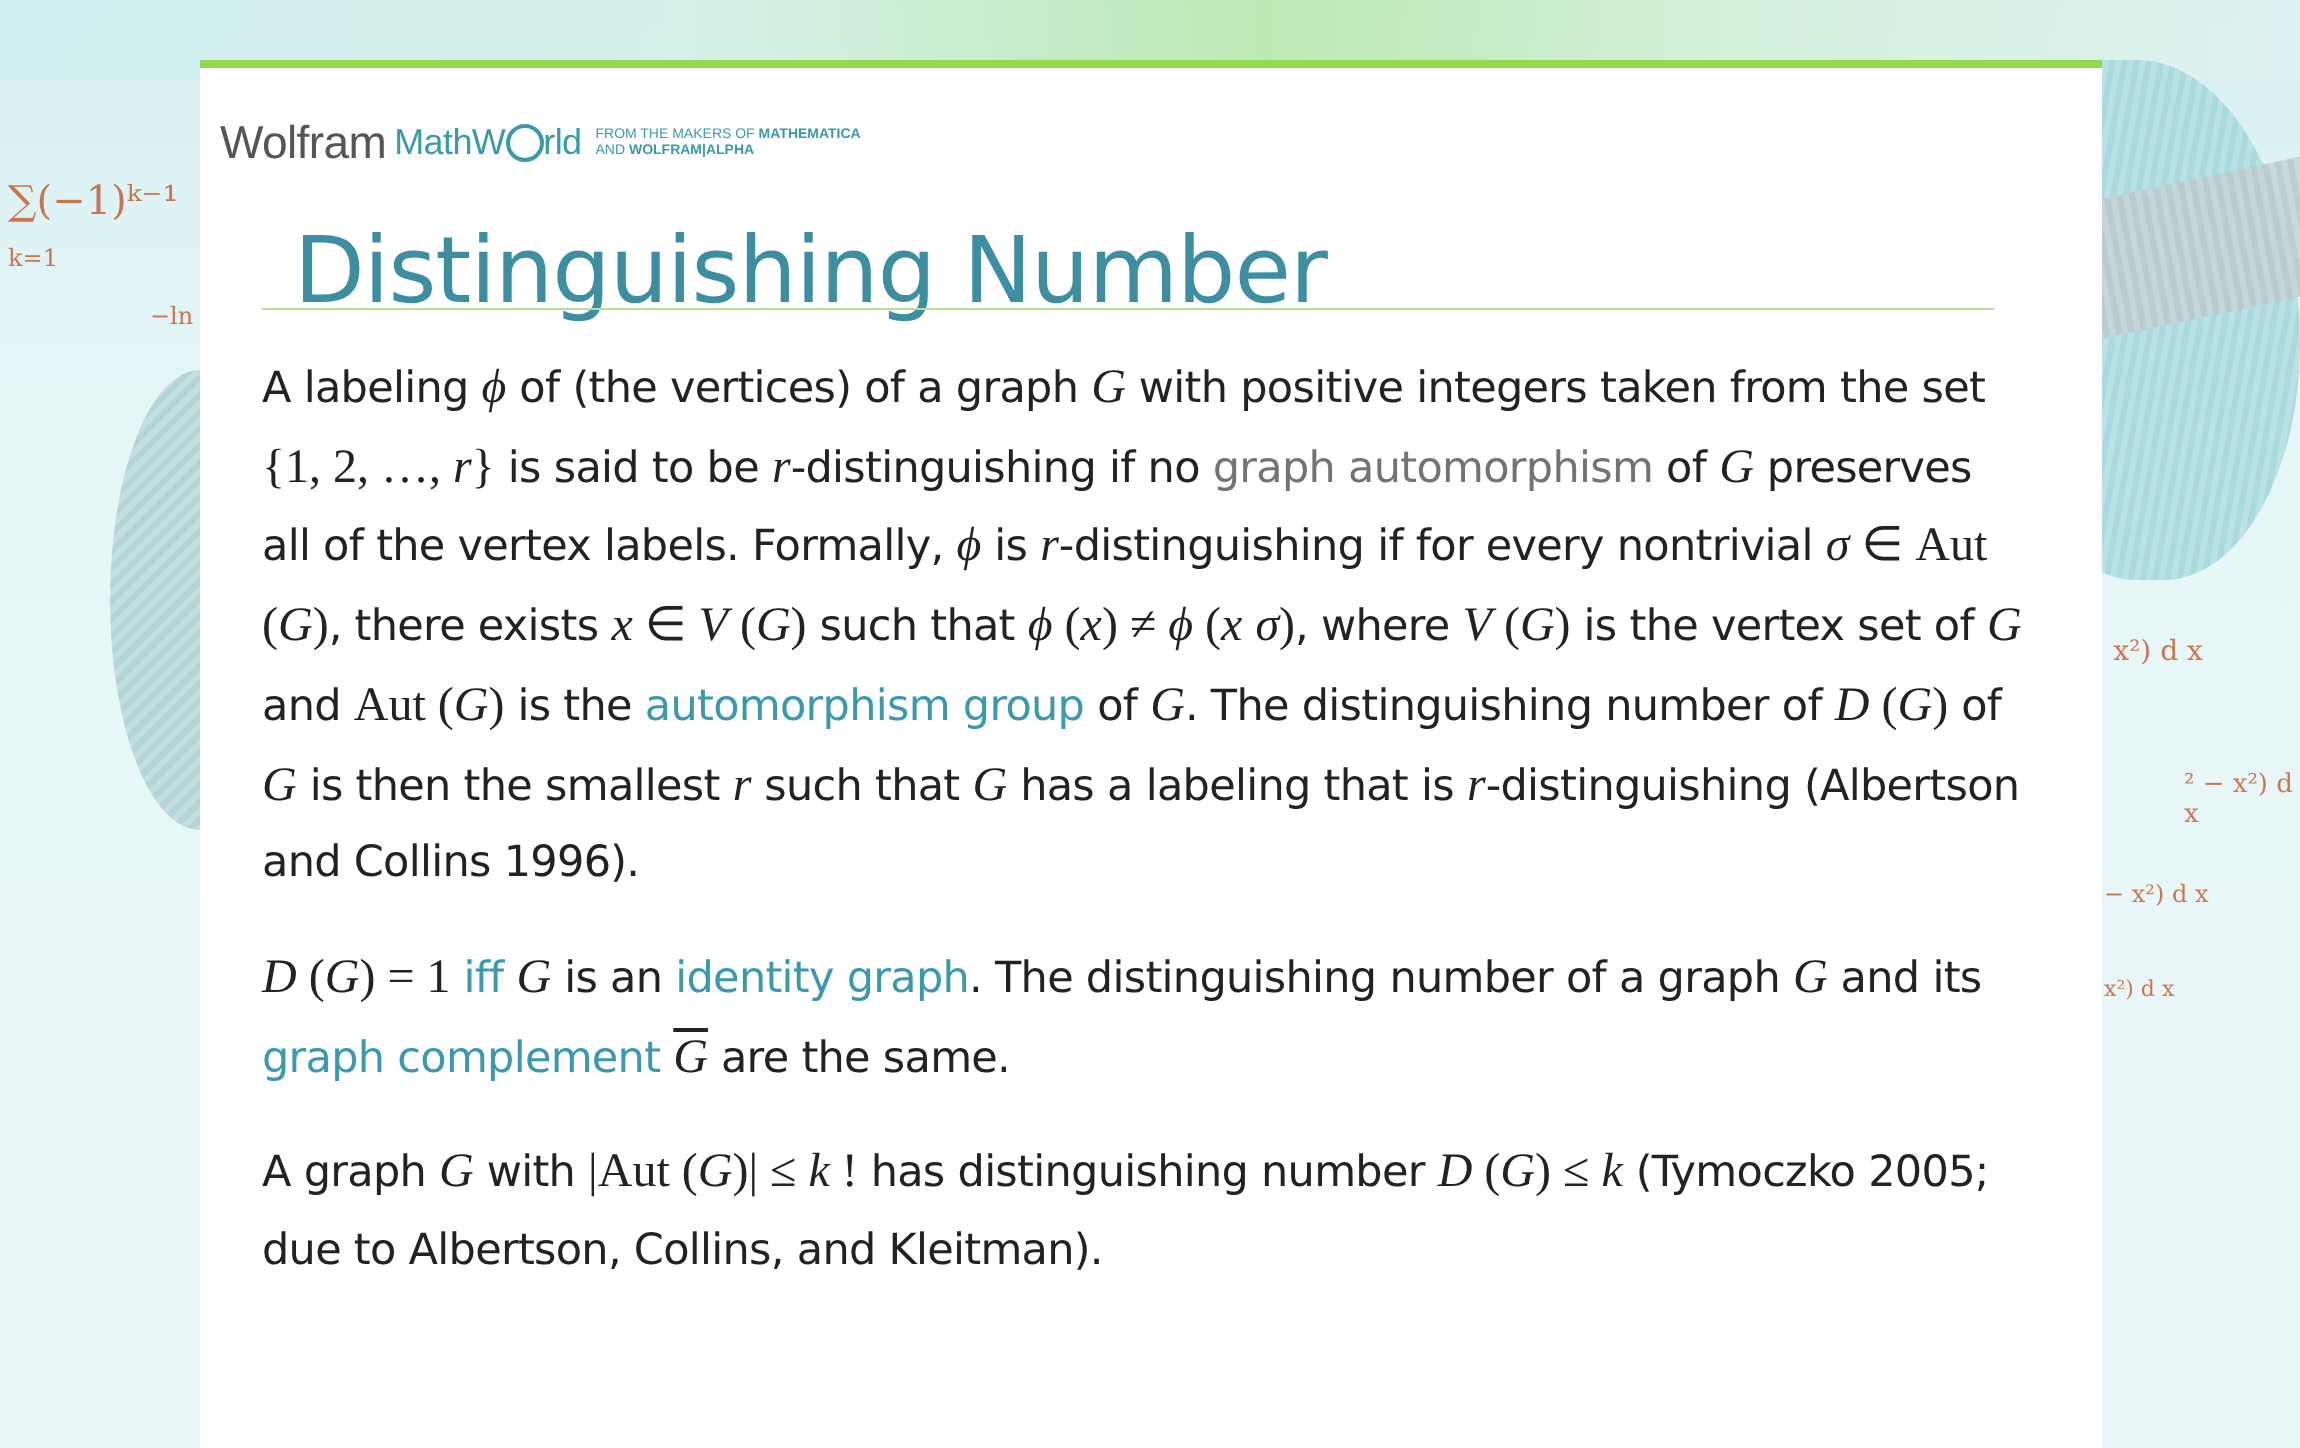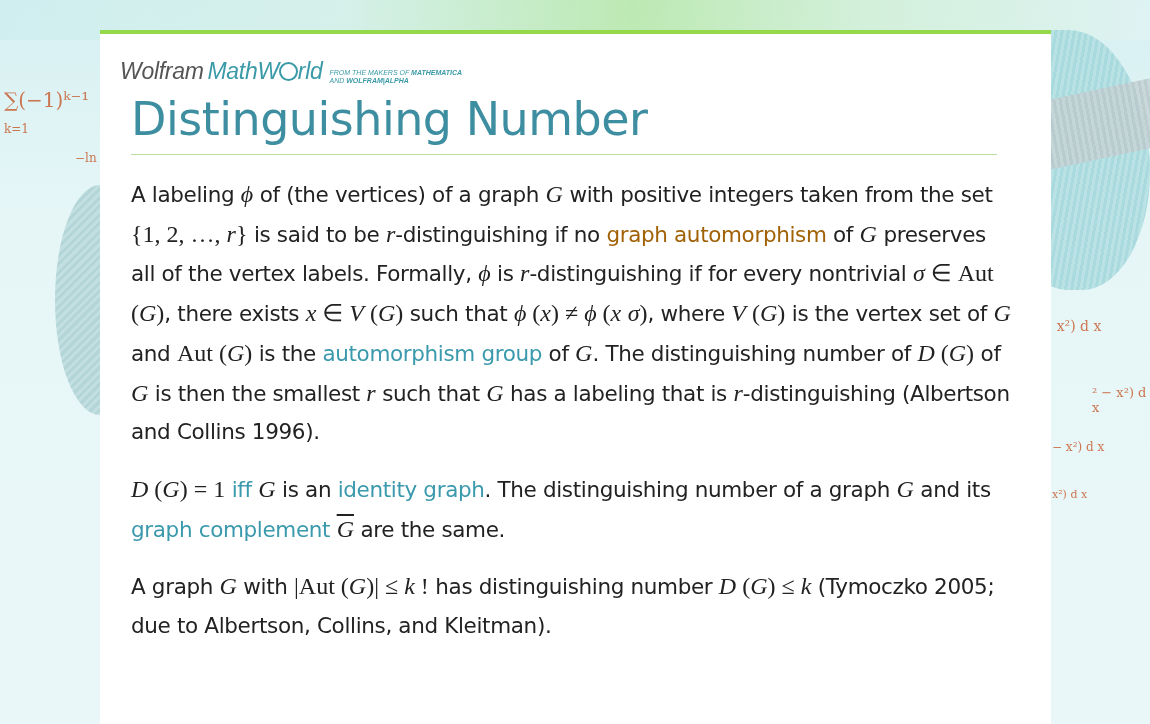--- a/index.html
+++ b/index.html
@@ -29,39 +29,39 @@
   .swirl-right2 {
     position:absolute; left:1040px; top:90px; width:110px; height:70px;
     background: repeating-linear-gradient(80deg, #b9c9cc 0 3px, #c7d5d7 3px 6px);
     transform: skewY(-12deg); opacity:.9;
   }
   .card {
     position:absolute; left:100px; top:30px; width:951px; height:720px;
     background:#ffffff; border-top:4px solid #94d94a;
   }
   .brand {
-    position:absolute; left:20px; top:24px; display:flex; align-items:flex-end; gap:4px;font-style:italic;
+    position:absolute; left:10px; top:24px; display:flex; align-items:center; gap:4px;
   }
   .brand-wolfram { font-size:23px; color:#555; letter-spacing:-0.3px; }
-  .brand-mathworld { font-size:23px; color:#3a9aa8; letter-spacing:-0.3px; }
+  .brand-mathworld { font-size:18px; color:#3a9aa8; letter-spacing:-0.3px; }
   .globe { display:inline-block; width:15px; height:15px; border:2px solid #3a9aa8; border-radius:50%; vertical-align:middle; position:relative; top:-1px; }
   .brand-tag { font-size:7px; line-height:8px; color:#3a9aa8; margin-left:3px; text-transform:uppercase; }
   .brand-tag b { font-weight:bold; }
   .title {
-    position:absolute; left:31px; top:58px; margin:0;
+    position:absolute; left:31px; top:58px; margin:16px;
     font-size:46px; font-weight:normal; color:#3d8ea0;
     font-family:"DejaVu Sans", sans-serif; letter-spacing:-0.5px;
   }
   .rule { position:absolute; left:31px; top:120px; width:866px; height:1px; background:#b9dd9a; }
   .body { position:absolute; left:31px; top:141px; width:880px; color:#222; font-size:21.5px; line-height:38.7px; font-family:"DejaVu Sans", sans-serif; letter-spacing:-0.35px; }
   .body p { margin:0 0 18px 0; }
   .mi { font-family:"Liberation Serif", serif; font-style:italic; font-size:24px; letter-spacing:0; }
   .mr { font-family:"Liberation Serif", serif; font-size:24px; letter-spacing:0; }
   a.link { color:#3a99ac; text-decoration:none;margin-top:40px; }
-  a.visited { color:#a16207; text-decoration:none;margin-top:16px; }
+  a.visited { color:#737373; text-decoration:none;margin-top:16px; }
   .overline { text-decoration: overline; }
 </style>
 </head>
 <body>
 
 <div class="topglow"></div>
 <div class="bg-deco" style="left:4px;top:88px;font-size:20px;">
   <span>∑(−1)ᵏ⁻¹</span>
 </div>
 <div class="bg-deco" style="left:4px;top:122px;font-size:12px;">k=1</div>

